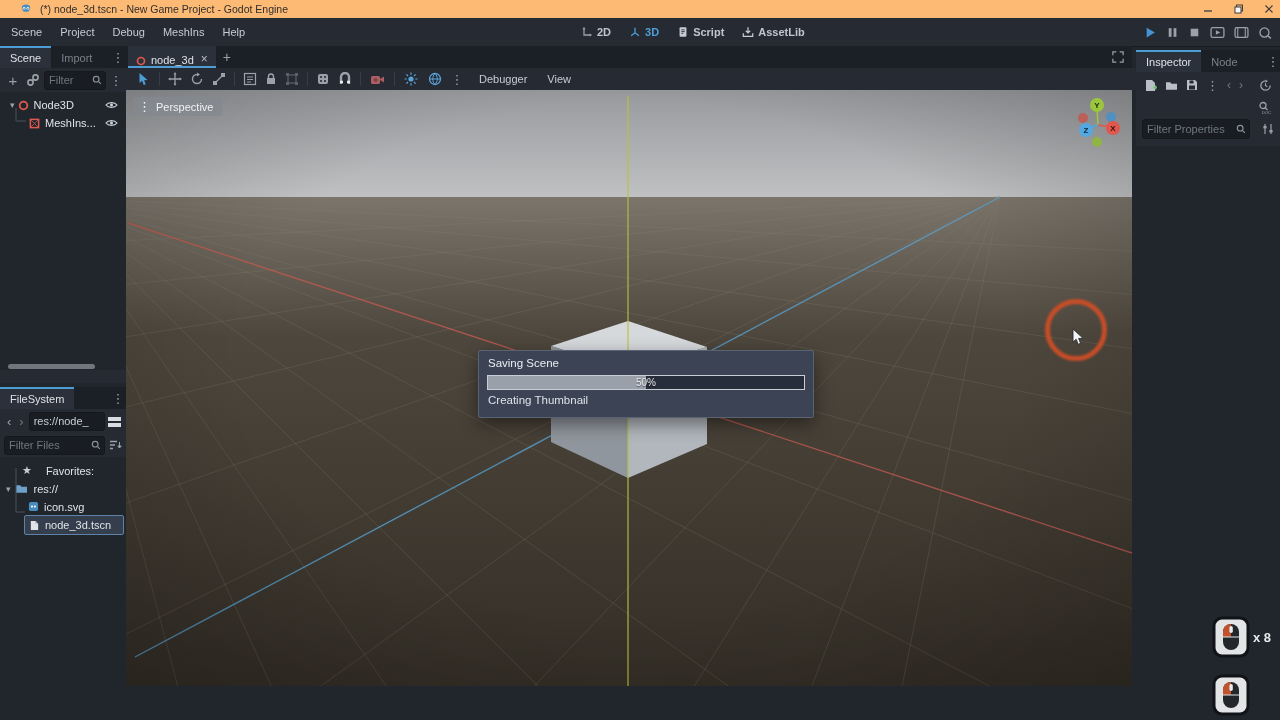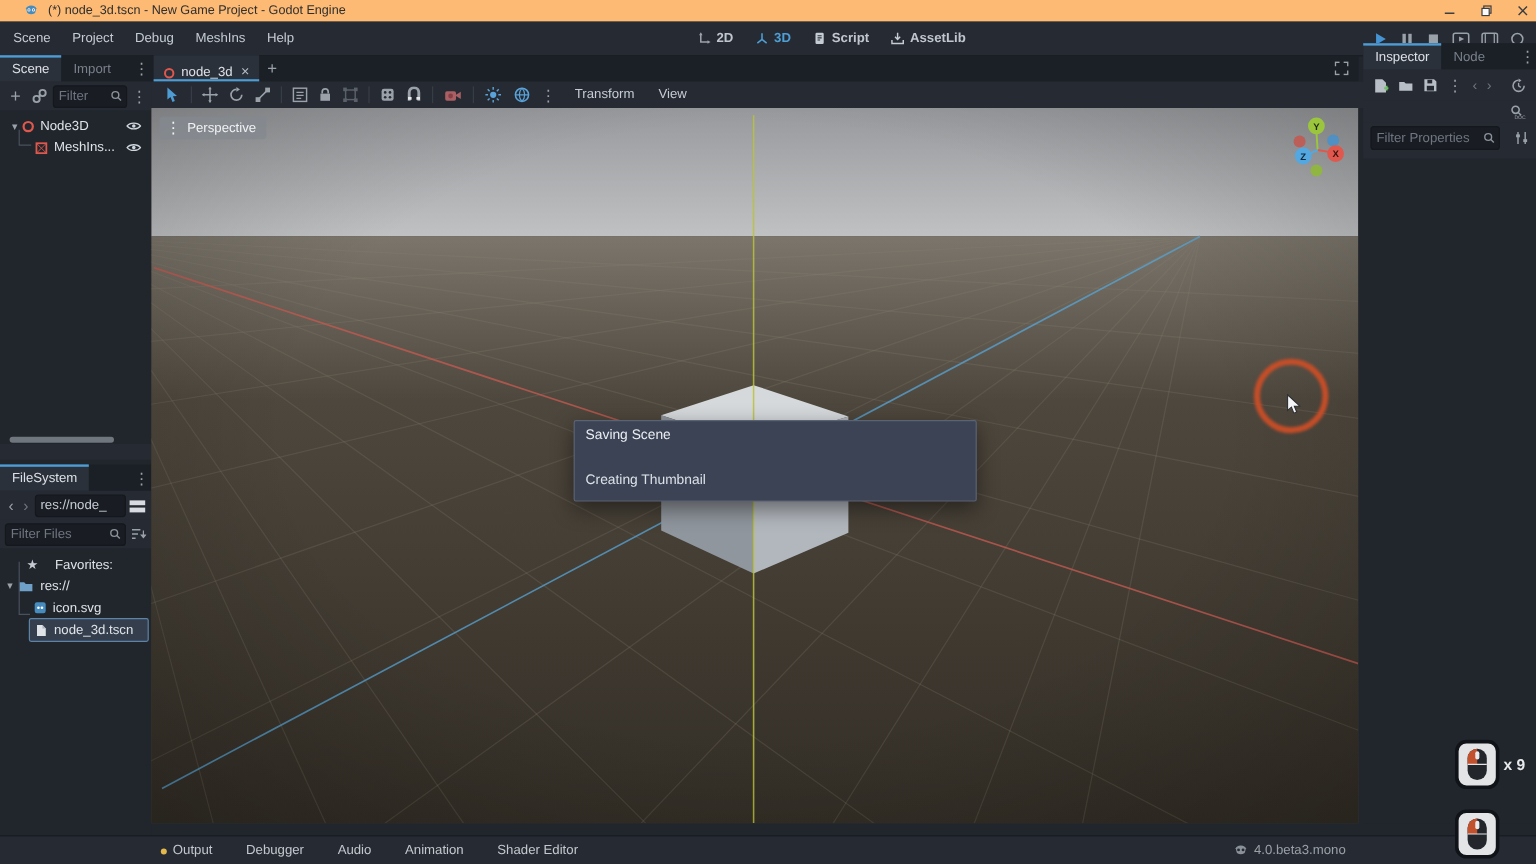--- a/index.html
+++ b/index.html
@@ -327,21 +327,21 @@
         <circle cx="7" cy="7" r="2.6" fill="#5aa3da"></circle>
         <g stroke="#5aa3da" stroke-width="1.2">
           <path d="M7 .5v2.2M7 11.3v2.2M.5 7h2.2M11.3 7h2.2M2.4 2.4L4 4M10 10l1.6 1.6M11.6 2.4L10 4M4 10l-1.6 1.6"></path>
         </g>
       </svg>
     <svg width="14" height="14" viewBox="0 0 14 14" style="margin:0 5px">
         <circle cx="7" cy="7" r="5.5" fill="none" stroke="#5aa3da" stroke-width="1.3"></circle>
         <path d="M1.5 7h11M7 1.5c-3 3-3 8 0 11M7 1.5c3 3 3 8 0 11" fill="none" stroke="#5aa3da" stroke-width="1"></path>
       </svg>
     <div class="dots ibtn" style="width:14px;margin:0 3px">⋮</div>
-    <div style="padding:0 12px;color:#c6ccd4">Transform</div>
+    <div style="padding:0 12px;color:#c6ccd4">Debugger</div>
     <div style="padding:0 8px;color:#c6ccd4">View</div>
   </div>
 
   <div class="abs" style="left:126px;top:90px;width:1006px;height:596px;overflow:hidden;background:#3a352d">
     <svg width="1006" height="596" viewBox="0 0 1006 596">
       <defs>
         <linearGradient id="sky" x1="0" y1="0" x2="0" y2="1">
           <stop offset="0" stop-color="#97999c"></stop>
             <stop offset="1" stop-color="#c0c1c3"></stop>
         </linearGradient>
@@ -413,24 +413,28 @@
     </svg>
     
     <div class="abs click-ring" style="left:919px;top:209px;width:52px;height:52px"></div>
     <svg class="abs" style="left:945px;top:238px" width="14" height="20" viewBox="0 0 14 20">
       <path d="M2 1l0 13 3.2-2.7 2 5 2.4-1-2-4.8 4.4-0.2z" fill="#f4f5f6" stroke="#2b2e33" stroke-width="0.9"></path>
     </svg>
   </div>
 
   <div class="abs dialog" style="left:478px;top:350px;width:334px;height:66px">
     <div class="abs" style="left:9px;top:6px;font-weight:normal;color:#eaedf2;font-size:11.5px">Saving Scene</div>
+    <div class="progress-track">
+      <div class="progress-fill" style="width: 50%;"></div>
+      <div class="progress-label">50%</div>
+    </div>
     <div class="abs" style="left:9px;top:43px;color:#dde2e9;font-size:11.5px">Creating Thumbnail</div>
   </div>
 
-  <div class="abs dock" style="left:1136px;top:36px;width:144px;height:650px">
+  <div class="abs dock" style="left:1136px;top:50px;width:144px;height:650px">
     <div class="tabbar">
       <div class="tab active">Inspector</div>
       <div class="tab">Node</div>
       <div class="dots ibtn" style="margin-left:auto;width:14px">⋮</div>
     </div>
     <div class="toolbar" style="height:26px;padding:0 8px;gap:8px">
       <svg width="13" height="13" viewBox="0 0 13 13">
           <path d="M2 1h6l3 3v8H2z" fill="#b9bfc7"></path>
           <path d="M9.5 8.5h4M11.5 6.5v4" stroke="#6fbf63" stroke-width="1.6"></path>
         </svg>
@@ -468,48 +472,30 @@
       </div>
       <svg width="12" height="12" viewBox="0 0 12 12">
           <path d="M3 1v10M9 1v10" stroke="#9aa1a9" stroke-width="1.2"></path>
           <rect x="1.4" y="3" width="3.2" height="2.4" fill="#9aa1a9"></rect>
           <rect x="7.4" y="7" width="3.2" height="2.4" fill="#9aa1a9"></rect>
         </svg>
     </div>
     <div class="abs" style="left:0;top:96px;width:144px;height:554px;background:#21262d"></div>
   </div>
 
-  <div class="abs flex" style="left:0;top:696px;width:1280px;height:24px;background:#262b33;border-top:1px solid #171b21">
-    <div class="bb-item" style="margin-left:126px;padding-left:8px">
-      <span style="width:5px;height:5px;border-radius:50%;background:#e3b84c;display:inline-block"></span>
-      <span>Output</span>
-    </div>
-    <div class="bb-item">Debugger</div>
-    <div class="bb-item">Audio</div>
-    <div class="bb-item">Animation</div>
-    <div class="bb-item">Shader Editor</div>
-    <div class="flex abs" style="left:1028px;top:0;height:24px;gap:5px">
-      <svg width="12" height="12" viewBox="0 0 16 16">
-        <path d="M8 2c3.2 0 5.2 1.6 5.7 3.2l-1.1 4.3c-.3 1-1.6 2.3-4.6 2.3S3.7 10.5 3.4 9.5L2.3 5.2C2.8 3.6 4.8 2 8 2z" fill="#8a9199"></path>
-        <circle cx="5.5" cy="7" r="1.6" fill="#262b33"></circle>
-          <circle cx="10.5" cy="7" r="1.6" fill="#262b33"></circle>
-      </svg>
-      <span style="color:#9aa0a6">4.0.beta3.mono</span>
-    </div>
-  </div>
 
   <div>
     <svg class="abs" style="left:1212px;top:616px" width="38" height="42" viewBox="0 0 38 42">
       <rect x="2" y="2" width="34" height="38" rx="8" fill="#e2e4e6" stroke="#101317" stroke-width="3"></rect>
       <rect x="11" y="8" width="16" height="26" rx="8" fill="#23272c"></rect>
       <path d="M19 8a8 8 0 0 0-8 8v5h8z" fill="#c2512d"></path>
       <rect x="17.4" y="10" width="3.4" height="7" rx="1.7" fill="#e8eaec"></rect>
       <path d="M11 21h16" stroke="#e2e4e6"></path>
     </svg>
-    <span class="abs" style="left:1253px;top:630px;color:#e8eaec;font-size:13px;font-weight:bold">x 9</span>
+    <span class="abs" style="left:1253px;top:630px;color:#e8eaec;font-size:13px;font-weight:bold">x 8</span>
     <svg class="abs" style="left:1212px;top:674px" width="38" height="42" viewBox="0 0 38 42">
       <rect x="2" y="2" width="34" height="38" rx="8" fill="#e2e4e6" stroke="#101317" stroke-width="3"></rect>
       <rect x="11" y="8" width="16" height="26" rx="8" fill="#23272c"></rect>
       <path d="M19 8a8 8 0 0 0-8 8v5h8z" fill="#c2512d"></path>
       <rect x="17.4" y="10" width="3.4" height="7" rx="1.7" fill="#e8eaec"></rect>
       <path d="M11 21h16" stroke="#e2e4e6"></path>
     </svg>
   </div>
 
 </div>

